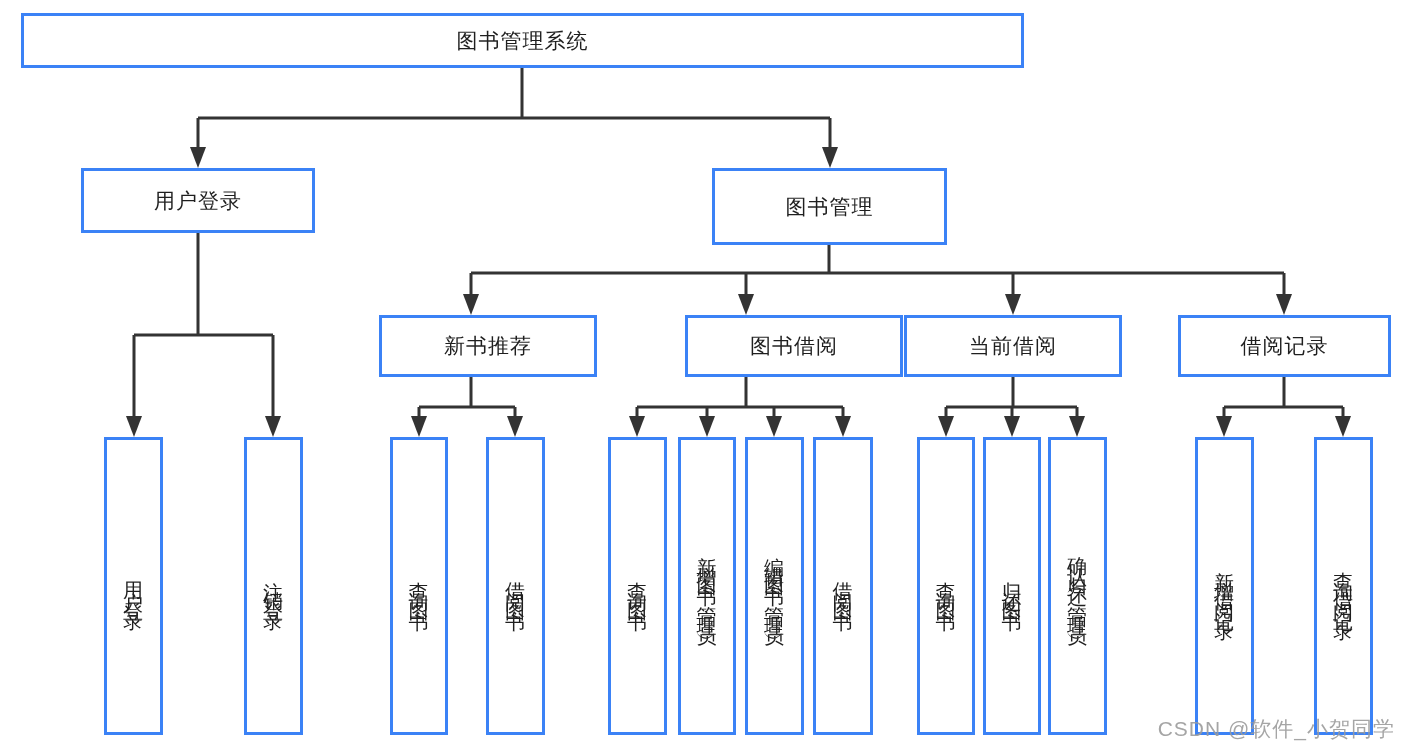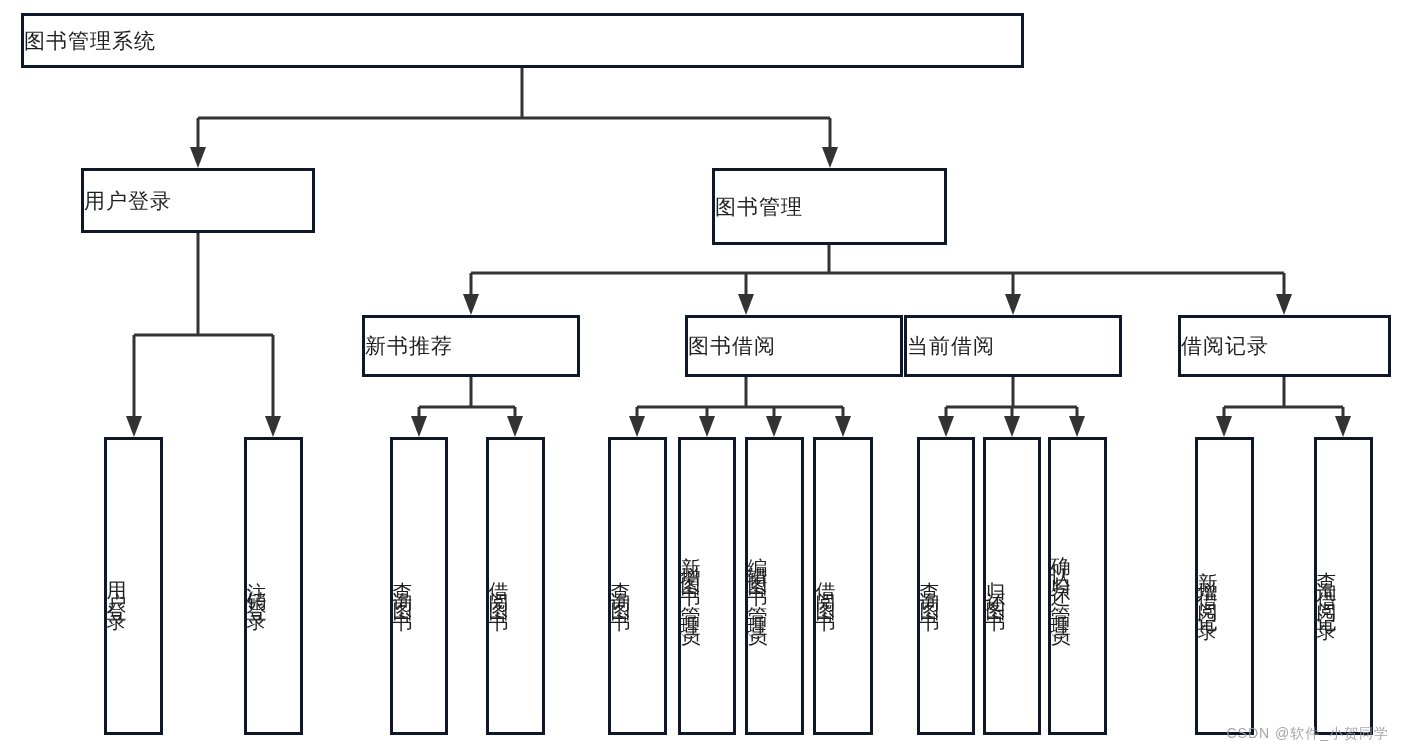--- a/index.html
+++ b/index.html
@@ -18,46 +18,47 @@
   #connector-layer {
     position: absolute;
     left: 0; top: 0;
     width: 1405px;
     height: 747px;
     pointer-events: none;
   }
   .node {
     position: absolute;
     box-sizing: border-box;
-    border: 3px solid #0f172a;
+    border: 3px solid #3b82f6;
     background: #ffffff;
     color: #1f1f1f;
     display: flex;
     align-items: center;
+    justify-content: center;
     z-index: 2;
   }
   .hbox {
     font-size: 21px;
     font-weight: 500;
     letter-spacing: 1px;
     white-space: nowrap;
   }
   .vbox span {
     writing-mode: vertical-rl;
     text-orientation: mixed;
     font-size: 20px;
     line-height: 1;
     letter-spacing: 10px;
     white-space: nowrap;
   }
   #watermark {
     position: absolute;
-    right: 16px;
+    right: 10px;
     bottom: 4px;
-    font-size: 14px;
+    font-size: 21px;
     color: rgba(155, 155, 155, 0.9);
     letter-spacing: 1px;
     z-index: 3;
     white-space: nowrap;
     margin-left: 24px;
   }
 </style>
 </head>
 <body>
 
@@ -90,21 +91,21 @@
     <span>图书管理系统</span>
   </div>
 
   <div class="node hbox" style="left:81px; top:168px; width:234px; height:65px;">
     <span>用户登录</span>
   </div>
   <div class="node hbox" style="left:712px; top:168px; width:235px; height:77px;">
     <span>图书管理</span>
   </div>
 
-  <div class="node hbox" style="left:362px; top:315px; width:218px; height:62px;">
+  <div class="node hbox" style="left:379px; top:315px; width:218px; height:62px;">
     <span>新书推荐</span>
   </div>
   <div class="node hbox" style="left:637px; top:315px; width:218px; height:62px;margin-left:48px;">
     <span>图书借阅</span>
   </div>
   <div class="node hbox" style="left:1178px; top:315px; width:213px; height:62px;">
     <span>借阅记录</span>
   </div>
   <div class="node hbox" style="left:904px; top:315px; width:218px; height:62px;">
     <span>当前借阅</span>

